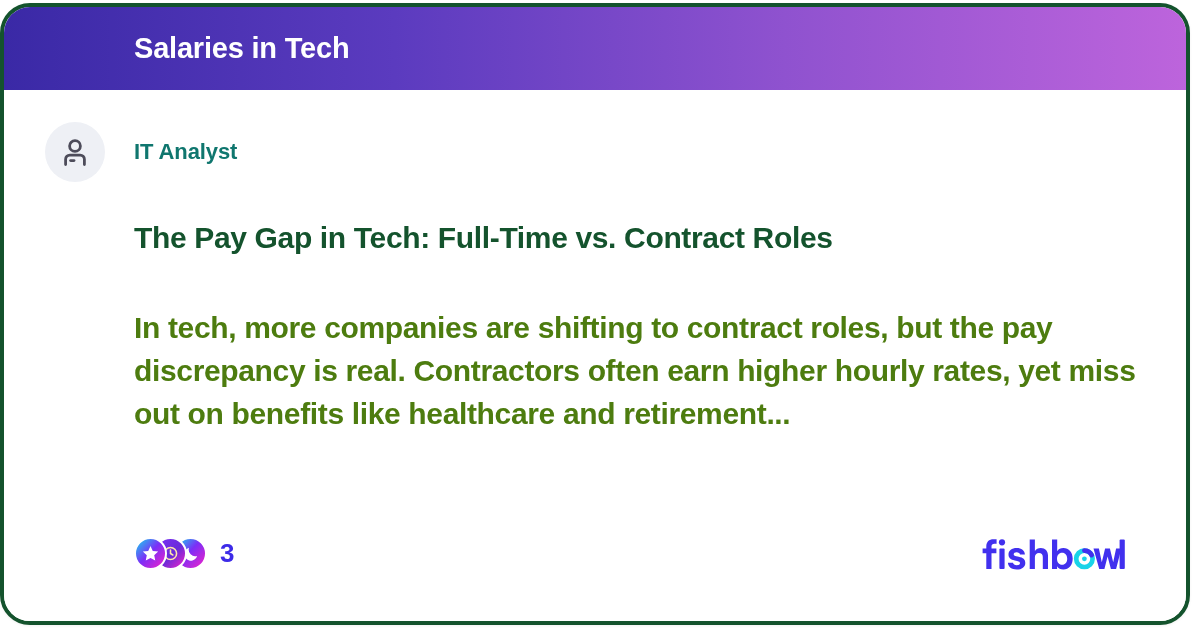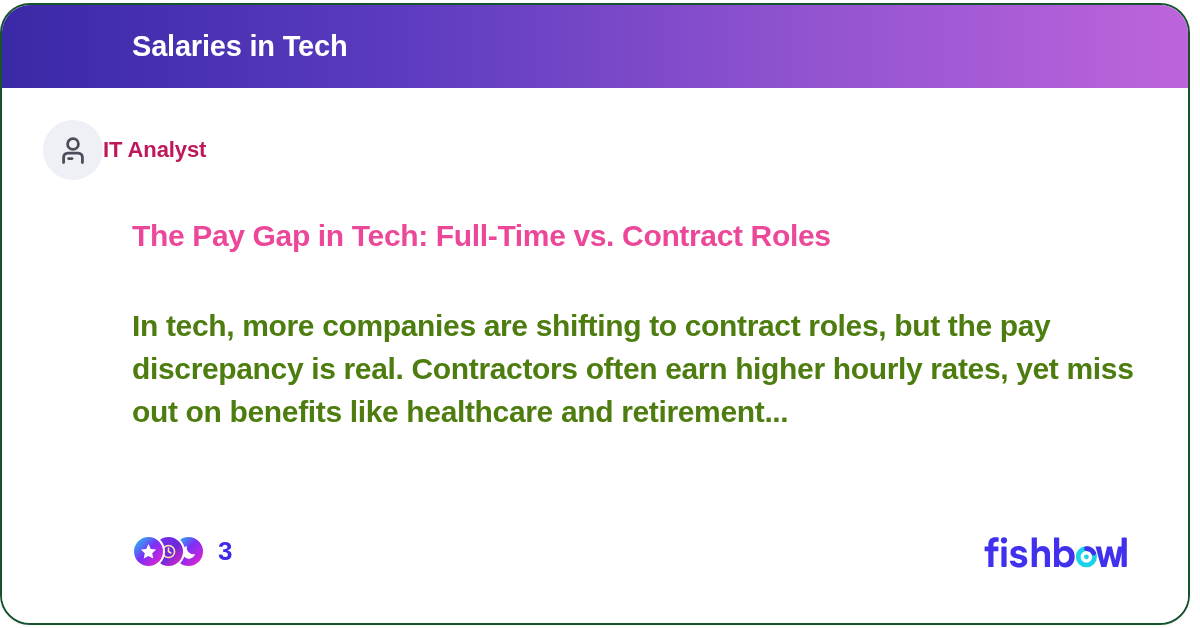--- a/index.html
+++ b/index.html
@@ -9,21 +9,21 @@
     font-family:"Liberation Sans", sans-serif;
     overflow:hidden;
   }
 
   .card {
     position:absolute;
     left:0px; top:3px;
     width:1190px; height:622px;
     background:#ffffff;
     border-radius:30px;
-    border:2px solid #14532d;
+    border:4px solid #14532d;
     overflow:hidden;
     box-shadow:0 1px 3px rgba(0,0,0,0.06);
   }
 
   
   .card-header {
     position:absolute;
     left:0; top:0;
     width:100%; height:83px;
     background:linear-gradient(90deg, #3a29a6 0%, #5b3bbf 33%, #8f52cf 66%, #bd64dc 100%);
@@ -58,35 +58,36 @@
     width:60px; height:60px;
     border-radius:50%;
     background:#eef0f5;
     display:flex;
     align-items:center;
     justify-content:center;
     flex:none;
   }
   .avatar svg { display:block; }
   .author-name {
+    margin-left:29px;
     font-size:22px;
     font-weight:bold;
-    color:#be185d;
+    color:#0f766e;
     letter-spacing:-0.1px;
     white-space:nowrap;
   }
 
   
   .post-title {
     position:absolute;
     left:130px; top:130px;
     width:1010px;
     font-size:30px;
     font-weight:bold;
-    color:#ec4899;
+    color:#14532d;
     letter-spacing:-0.35px;
     line-height:1.2;
   }
 
   
   .post-text {
     position:absolute;
     left:130px; top:216px;
     width:1030px;
     font-size:30px;

